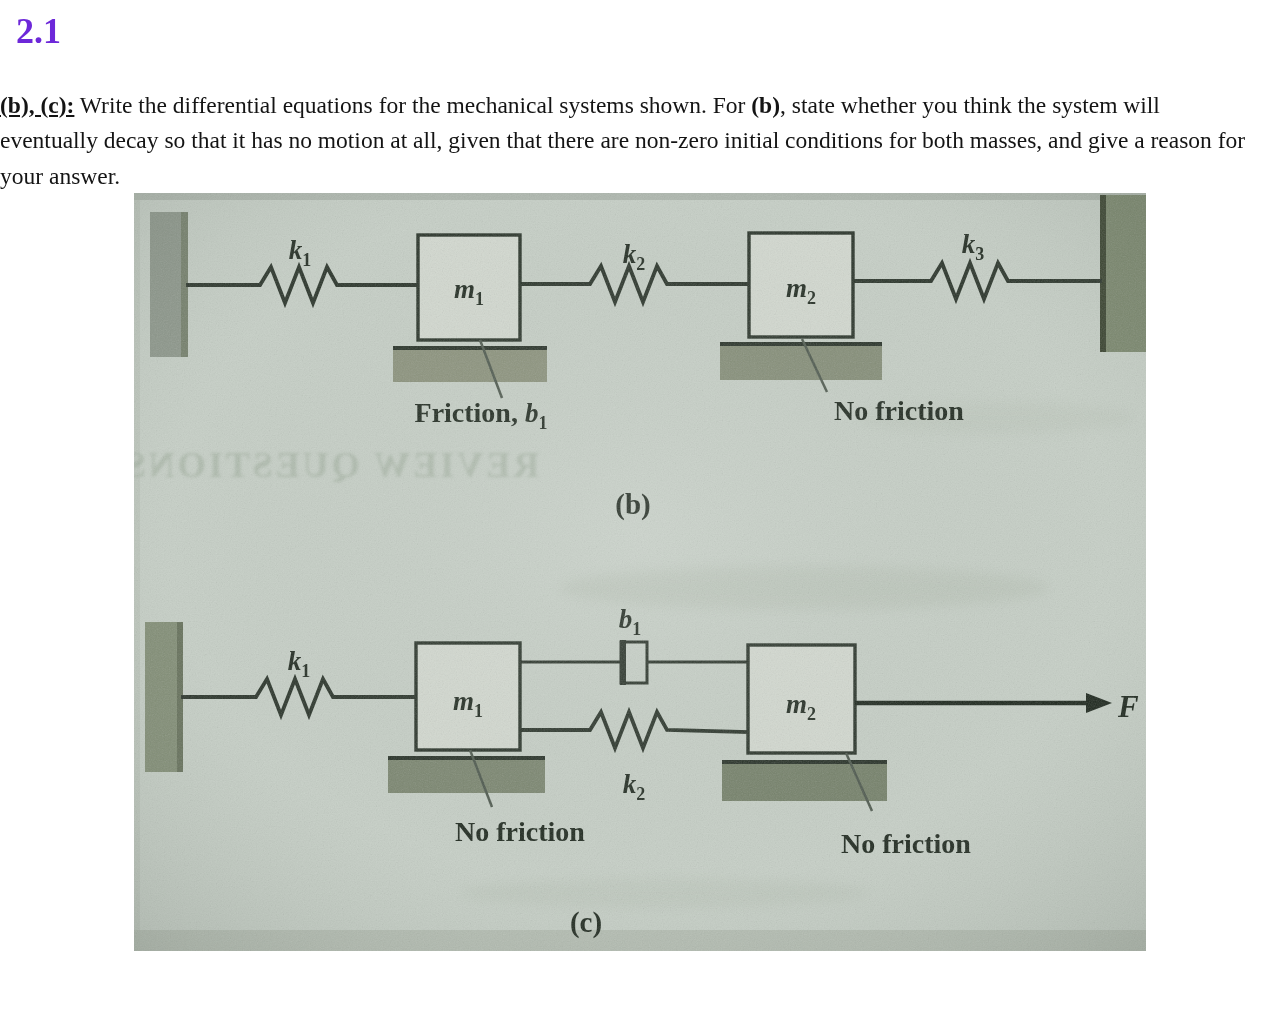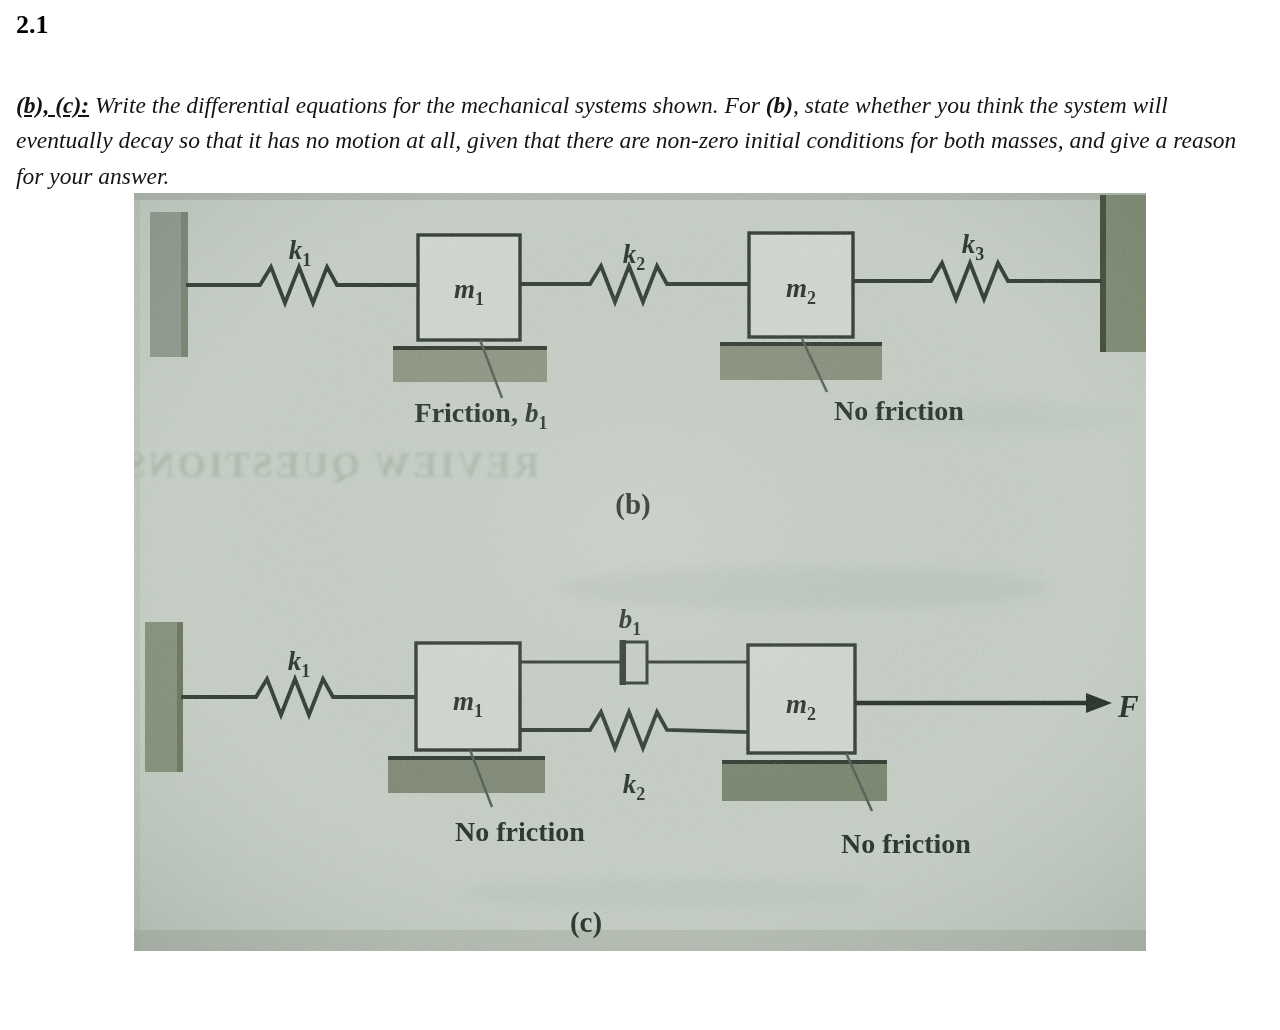--- a/index.html
+++ b/index.html
@@ -1,18 +1,18 @@
 <!DOCTYPE html>
 <html><head>
 <meta charset="utf-8">
 <style>
   html,body{margin:0;padding:0;background:#ffffff;}
   body{width:1280px;height:1030px;position:relative;font-family:"Liberation Serif",serif;}
-  .section-number{position:absolute;left:16px;top:10px;font-size:26px;font-weight:bold;color:#000000;}
-  .problem-text{position:absolute;left:16px;top:64px;width:1252px;font-size:23.5px;line-height:35.5px;color:#141414;font-style:italic;}
+  .section-number{position:absolute;left:16px;top:10px;font-size:36px;font-weight:bold;color:#6d28d9;}
+  .problem-text{position:absolute;left:0;top:64px;width:1252px;font-size:23.5px;line-height:35.5px;color:#141414;}
   .bu{font-weight:bold;text-decoration:underline;}
   .b{font-weight:bold;}
   .photo{position:absolute;left:134px;top:193px;width:1012px;height:758px;background:#c6cfc6;}
   .photo svg{display:block;}
   
   .t-var{font-family:"Liberation Serif",serif;font-style:italic;font-weight:bold;font-size:27px;fill:#222c22;}
   .t-sub{font-family:"Liberation Serif",serif;font-style:normal;font-weight:bold;font-size:18px;fill:#222c22;}
   .t-lbl{font-family:"Liberation Serif",serif;font-weight:bold;font-size:28px;fill:#1f291f;}
   .t-cap{font-family:"Liberation Serif",serif;font-weight:bold;font-size:29px;fill:#1f291f;}
   .t-F{font-family:"Liberation Serif",serif;font-style:italic;font-weight:bold;font-size:31px;fill:#1b251b;}

